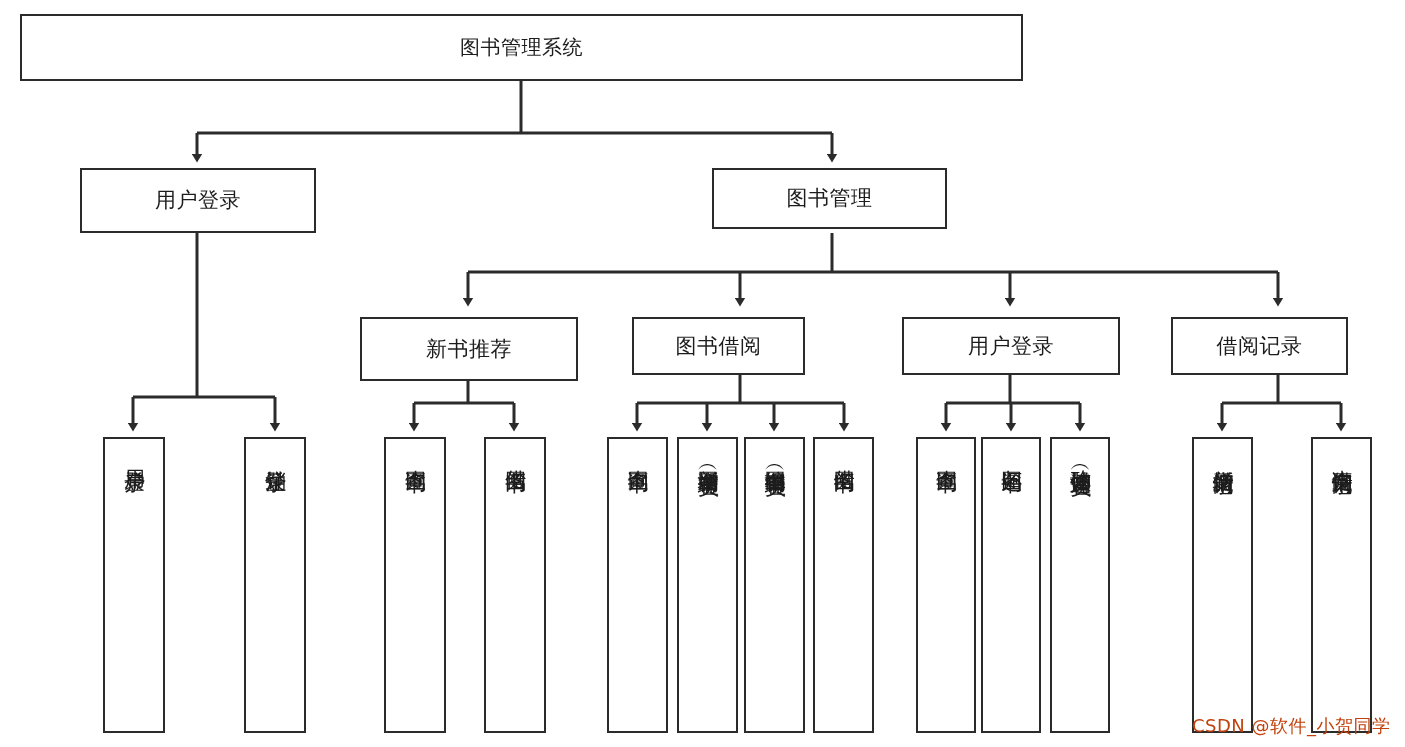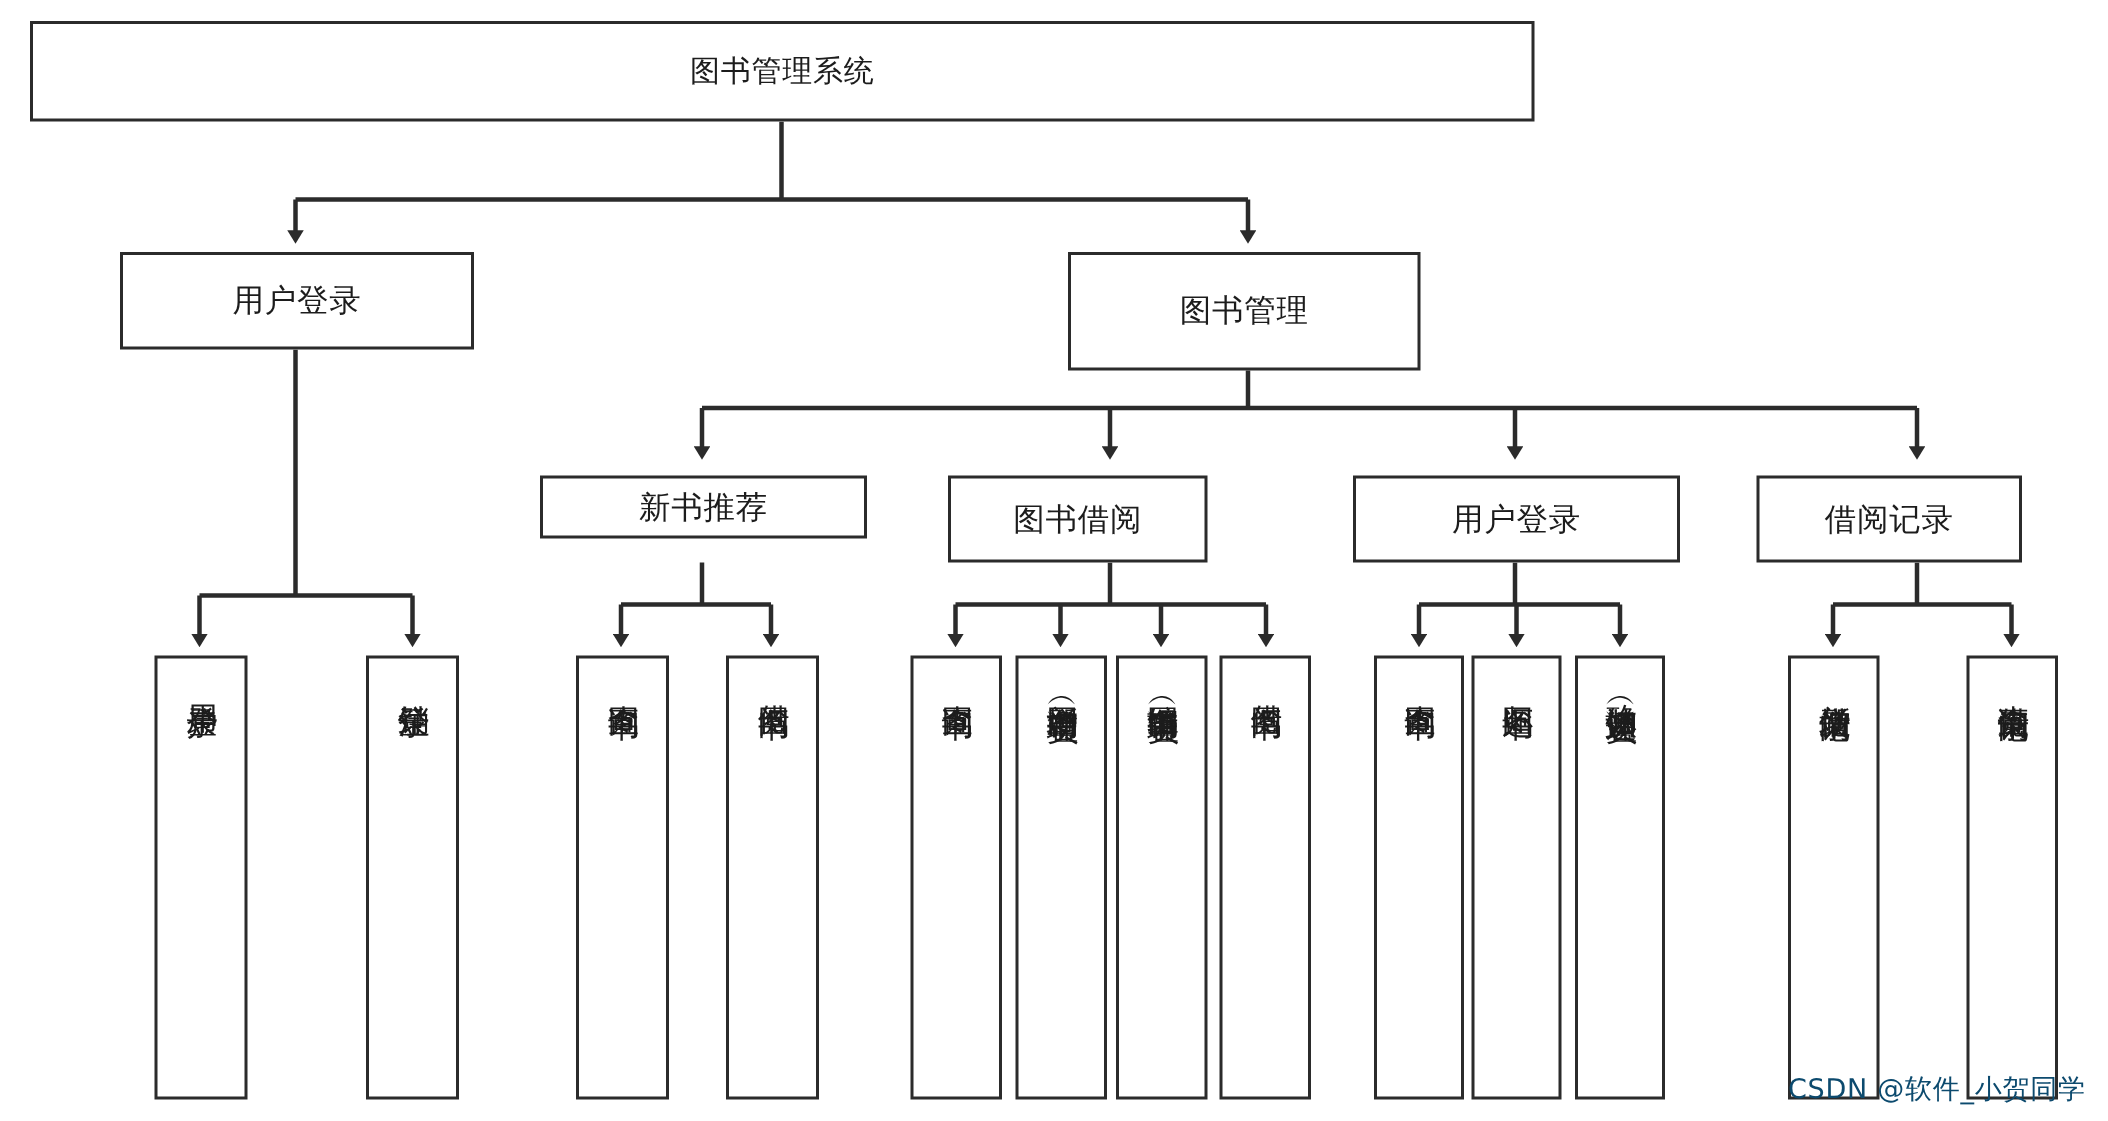--- a/index.html
+++ b/index.html
@@ -56,21 +56,21 @@
     text-orientation: upright;
     font-size: 21px;
     line-height: 1.12;
     letter-spacing: 1px;
     white-space: normal;
     max-height: 272px;
   }
   .watermark {
     position: absolute;
     font-size: 18px;
-    color: #0c4a6e;
+    color: #c2410c;
     letter-spacing: 0.5px;
     white-space: nowrap;
     z-index: 3;
     font-family: "DejaVu Sans", "Liberation Sans", sans-serif;
   }
 </style>
 </head>
 <body>
 
 <div id="canvas">
@@ -125,25 +125,25 @@
     </g>
   </svg>
 
   <div class="node root" style="left:20px; top:14px; width:1003px; height:67px;">
     <span class="label">图书管理系统</span>
   </div>
 
   <div class="node" style="left:80px; top:168px; width:236px; height:65px;">
     <span class="label">用户登录</span>
   </div>
-  <div class="node" style="left:712px; top:168px; width:235px; height:79px;">
+  <div class="node" style="left:712px; top:168px; width:235px; height:61px;">
     <span class="label">图书管理</span>
   </div>
 
-  <div class="node" style="left:360px; top:317px; width:218px; height:42px;">
+  <div class="node" style="left:360px; top:317px; width:218px; height:64px;">
     <span class="label">新书推荐</span>
   </div>
   <div class="node" style="left:632px; top:317px; width:173px; height:58px;">
     <span class="label">图书借阅</span>
   </div>
   <div class="node" style="left:902px; top:317px; width:218px; height:58px;">
     <span class="label">用户登录</span>
   </div>
   <div class="node" style="left:1171px; top:317px; width:177px; height:58px;">
     <span class="label">借阅记录</span>

